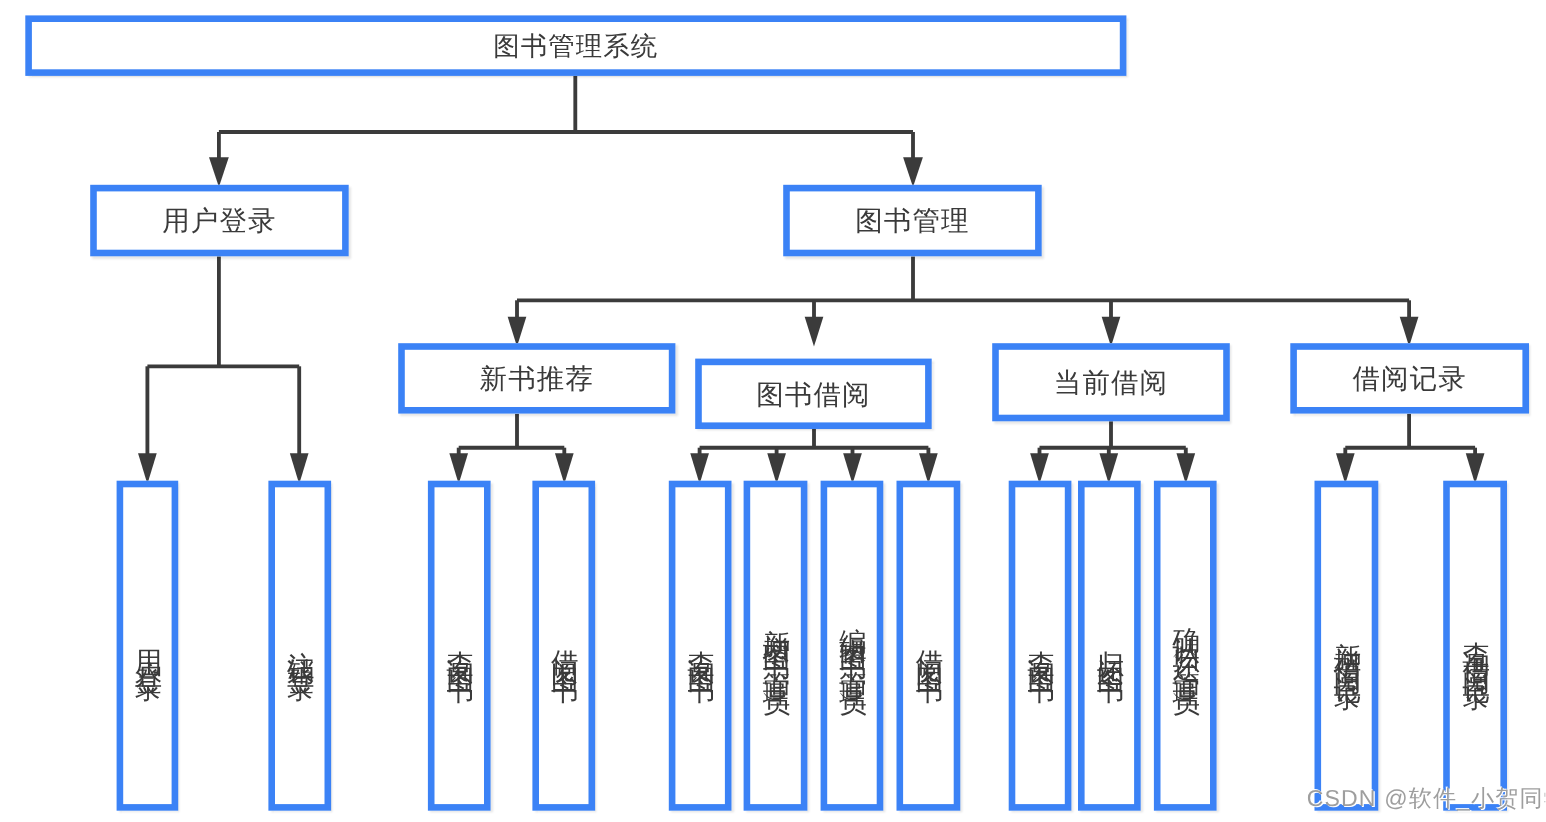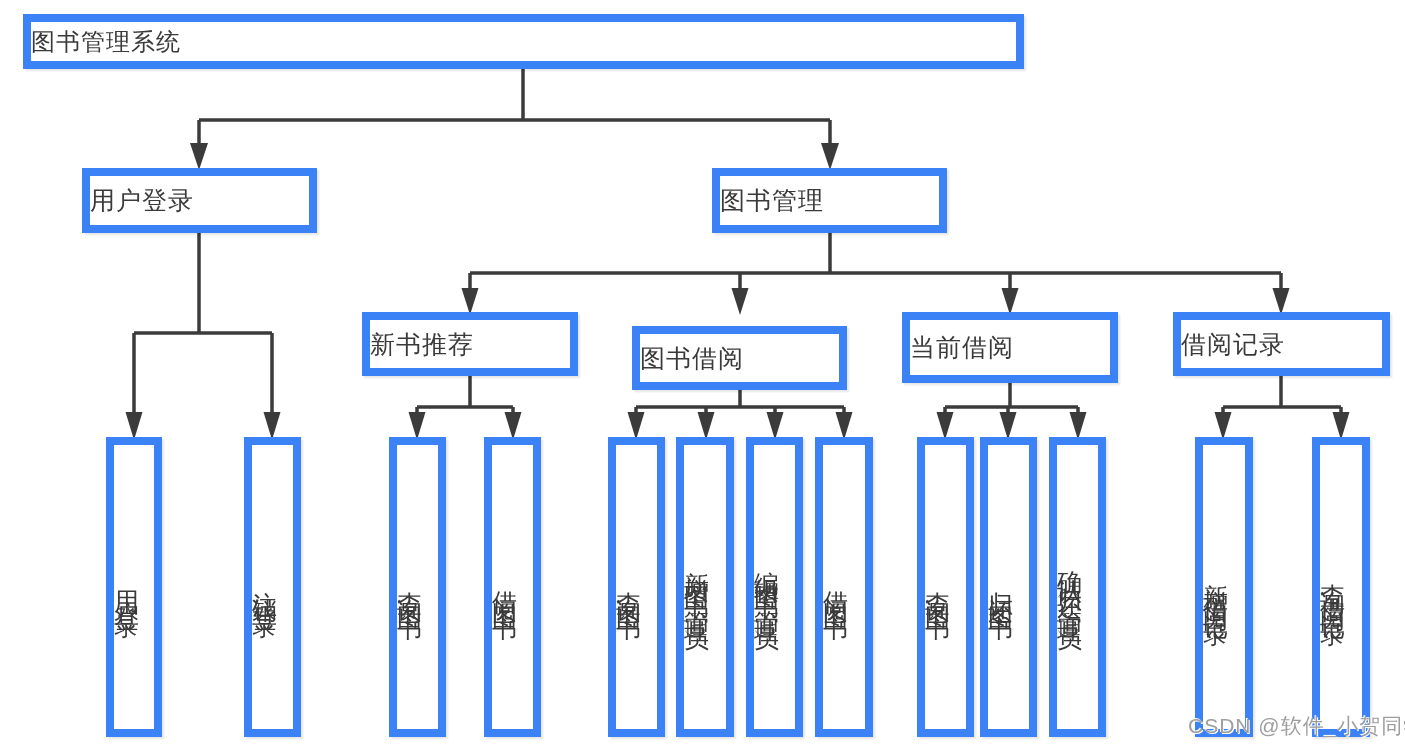--- a/index.html
+++ b/index.html
@@ -10,40 +10,40 @@
     font-family:"Liberation Sans", sans-serif;
     color:#3a3a3a;
     overflow:hidden;
   }
   svg.wires{position:absolute;left:0;top:0;width:1405px;height:747px;}
   svg.wires path{stroke:#3b3b3b;stroke-width:3.5;fill:none;}
   svg.wires polygon{fill:#3b3b3b;stroke:none;}
   .node{
     position:absolute;
     box-sizing:border-box;
-    border:8px solid #3b82f6;
+    border:6px solid #3b82f6;
     background:#ffffff;
-    display:flex;align-items:center;
+    display:flex;align-items:center;justify-content:center;
     box-shadow:2px 2px 2px rgba(0,0,0,0.10);
     text-align:center;
   }
   .node .lbl{font-size:25px;letter-spacing:1px;white-space:nowrap;}
   .node.root .lbl{font-size:24px;}
   .node.leaf .lbl{
     writing-mode:vertical-rl;
     letter-spacing:8px;
     font-size:25px;
     line-height:1;
     white-space:normal;
   }
   
   #n-root   {left:23px;  top:14px;  width:1001px; height:55px;}
   #n-login  {left:82px;  top:168px; width:235px;  height:65px;}
   #n-mgmt   {left:712px; top:168px; width:235px;  height:65px;}
-  #n-rec    {left:362px; top:312px; width:216px;  height:64px;}
+  #n-rec    {left:362px; top:312px; width:252px;  height:64px;}
   #n-borrow {left:632px; top:312px; width:215px;  height:64px;margin-top:14px;}
   #n-cur    {left:902px; top:312px; width:216px;  height:71px;}
   #n-hist   {left:1173px;top:312px; width:217px;  height:64px;}
   #l0 {left:106px;  top:437px; width:56px; height:300px;}
   #l1 {left:244px;  top:437px; width:57px; height:300px;}
   #l2 {left:389px;  top:437px; width:57px; height:300px;}
   #l3 {left:484px;  top:437px; width:57px; height:300px;}
   #l4 {left:608px;  top:437px; width:57px; height:300px;}
   #l5 {left:676px;  top:437px; width:58px; height:300px;}
   #l6 {left:746px;  top:437px; width:57px; height:300px;}

